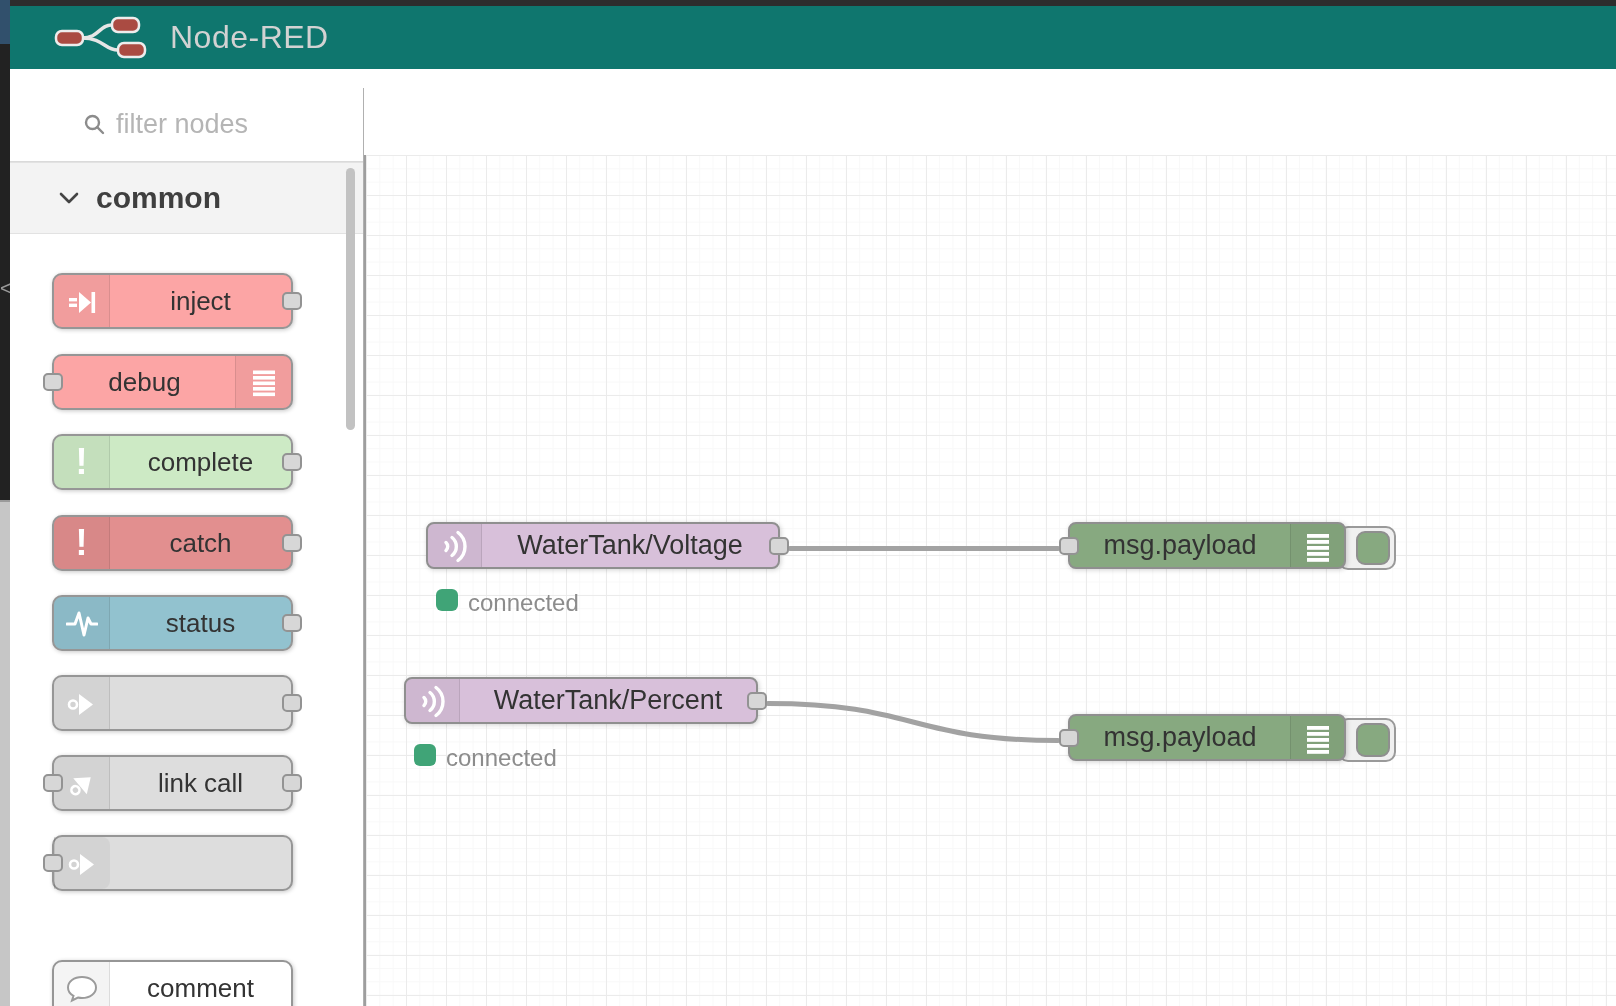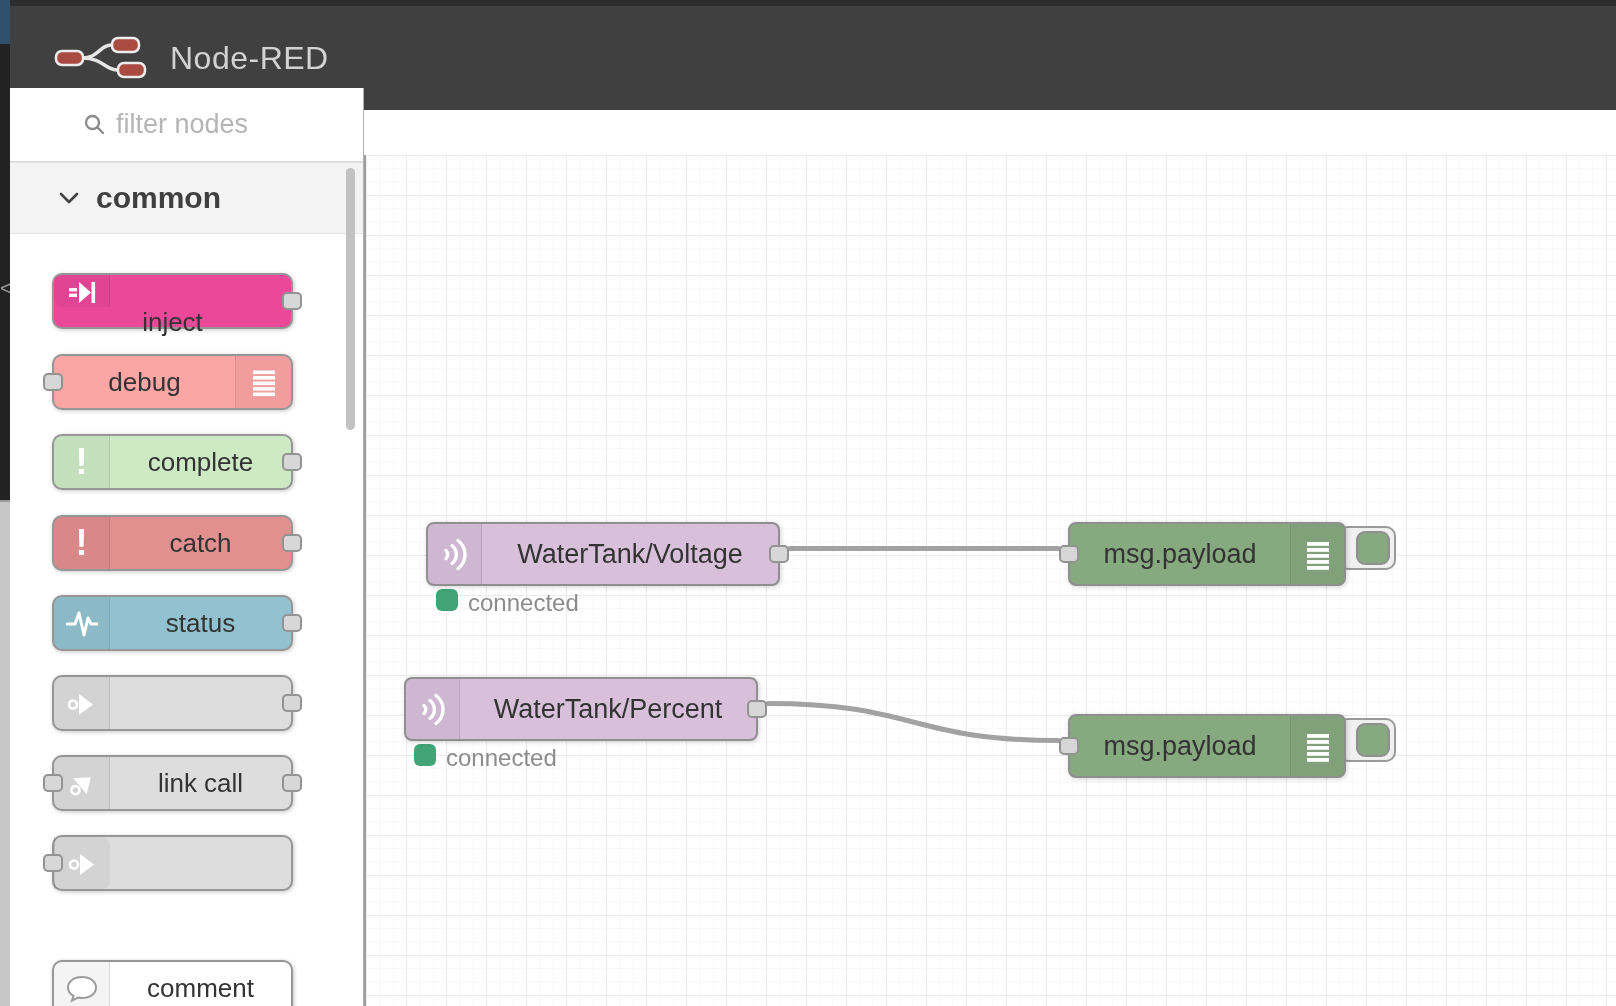--- a/index.html
+++ b/index.html
@@ -1,21 +1,21 @@
 <!DOCTYPE html>
 <html><head>
 <meta charset="utf-8">
 <style>
   * { margin:0; padding:0; box-sizing:border-box; }
   body { font-family:"Liberation Sans", sans-serif; background:#888; }
   .screen { position:relative; width:1616px; height:1006px; background:#fff; overflow:hidden; }
 
   
   .topstrip { position:absolute; left:0; top:0; width:1616px; height:6px; background:#2d2d2d; }
-  .header { position:absolute; left:10px; top:6px; width:1606px; height:104px; background:#404040; display:flex; align-items:center; }
+  .header { position:absolute; left:10px; top:6px; width:1606px; height:63px; background:#0f766e; display:flex; align-items:center; }
   .logo { margin-left:44px; width:100px; height:52px; }
   .app-title { margin-left:16px; color:#d2d2d2; font-size:32px; letter-spacing:0.5px; }
 
   
   .left-strip { position:absolute; left:0; top:0; width:10px; height:1006px; }
   .strip-blue { position:absolute; left:0; top:0; width:10px; height:44px; background:#31506c; }
   .strip-dark { position:absolute; left:0; top:44px; width:10px; height:456px; background:#222; }
   .strip-light { position:absolute; left:0; top:500px; width:10px; height:506px; background:#c6c6c6; border-top:2px solid #9a9a9a; }
   .strip-chevron { position:absolute; left:0px; top:278px; color:#9a9a9a; font-size:20px; line-height:20px; }
 
@@ -33,21 +33,21 @@
   .pn-icon { width:56px; flex:0 0 auto; display:flex; align-items:center; justify-content:center; background:rgba(0,0,0,0.045); }
   .pn-icon.left { border-right:1px solid rgba(0,0,0,0.1); border-radius:8px 0 0 8px; }
   .pn-icon.right { border-left:1px solid rgba(0,0,0,0.1); border-radius:0 8px 8px 0; }
   .pn-label { flex:1; display:flex; align-items:center; justify-content:center; font-size:26px; color:#333; }
   .excl { color:#fff; font-weight:800; font-size:36px; line-height:36px; }
 
   .port { position:absolute; width:20px; height:18px; background:#d7d7d7; border:2px solid #939393; border-radius:5px; top:50%; transform:translateY(-50%); z-index:3; cursor:crosshair; }
   .port.out { right:-11px; }
   .port.in  { left:-11px; }
 
-  .n-inject   { background:#ec4899;flex-direction:column; }
+  .n-inject   { background:#fca5a5; }
   .n-debug    { background:#fca5a5; }
   .n-complete { background:#cdeac5; }
   .n-catch    { background:#e28f8f; }
   .n-status   { background:#92c2cf; }
   .n-link     { background:#dddddd; }
   .n-comment  { background:#ffffff; }
 
   .palette-scrollbar { position:absolute; left:336px; top:80px; width:9px; height:262px; background:#c2c2c2; border-radius:5px; cursor:pointer; }
 
   
@@ -60,21 +60,21 @@
   .canvas { position:absolute; left:364px; top:155px; width:1252px; height:851px; border-left:2px solid #9e9e9e; background-color:#fff;
     background-image:
       linear-gradient(#ebebeb 1px, transparent 1px),
       linear-gradient(90deg, #ebebeb 1px, transparent 1px),
       linear-gradient(#f8f8f8 1px, transparent 1px),
       linear-gradient(90deg, #f8f8f8 1px, transparent 1px);
     background-size:40px 40px, 40px 40px, 13.333px 13.333px, 13.333px 13.333px; }
   .wires { position:absolute; left:0; top:0; width:1252px; height:851px; }
 
   .flow-node { position:absolute; }
-  .fn-body { position:relative; height:64px; border:2px solid #8f8f8f; border-radius:8px; display:flex; box-shadow:1px 1px 5px rgba(0,0,0,0.18); z-index:1; cursor:move; }
+  .fn-body { position:relative; height:47px; border:2px solid #8f8f8f; border-radius:8px; display:flex; box-shadow:1px 1px 5px rgba(0,0,0,0.18); z-index:1; cursor:move; }
   .fn-body.mqtt { background:#d8c0da; }
   .fn-body.debug { background:#87a980; }
   .fn-icon { width:54px; flex:0 0 auto; display:flex; align-items:center; justify-content:center; background:rgba(0,0,0,0.045); }
   .fn-icon.left { border-right:1px solid rgba(0,0,0,0.1); border-radius:6px 0 0 6px; }
   .fn-icon.right { border-left:1px solid rgba(0,0,0,0.1); border-radius:0 6px 6px 0; }
   .fn-label { flex:1; display:flex; align-items:center; justify-content:center; font-size:27px; color:#333; }
   .fn-status { position:absolute; display:flex; align-items:flex-start; }
   .status-dot { width:22px; height:22px; border-radius:6px; background:#40a477; }
   .status-text { margin-left:10px; font-size:24px; color:#8c8c8c; }
   .debug-toggle { position:absolute; top:4px; left:calc(100% - 8px); width:58px; height:44px; background:#f0f0f0; border:2px solid #9a9a9a; border-radius:10px; z-index:0; cursor:pointer; }

